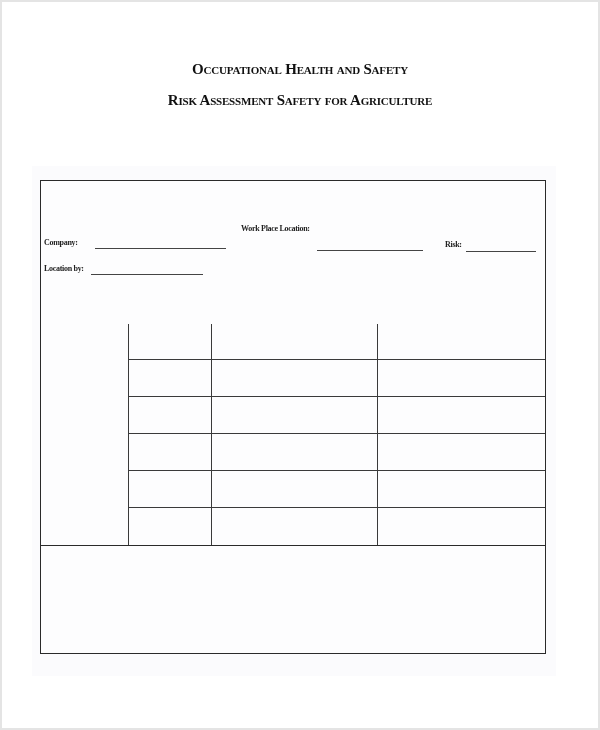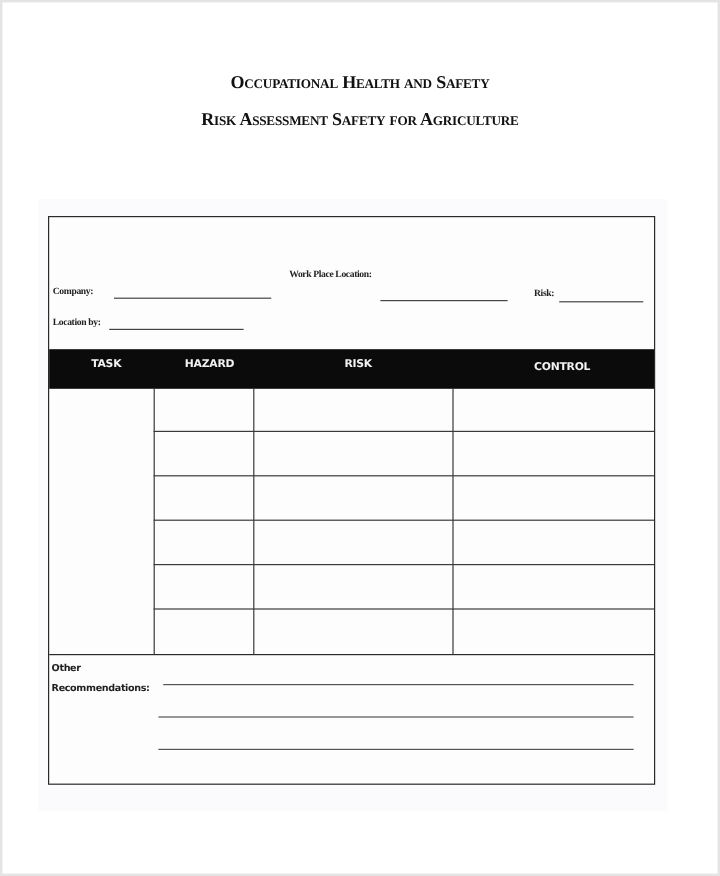--- a/index.html
+++ b/index.html
@@ -82,26 +82,20 @@
     <span class="field-label" style="left:200px; top:1px;">Work Place Location:</span>
     <div class="field-line" style="left:276px; width:106px; top:27px;"></div>
 
     <span class="field-label" style="left:404px; top:17px;">Risk:</span>
     <div class="field-line" style="left:425px; width:70px; top:28px;"></div>
 
     <span class="field-label" style="left:3px; top:41px;">Location by:</span>
     <div class="field-line" style="left:50px; width:112px; top:51px;"></div>
   </div>
 
-  <div class="bar bar-cols">
-    <span class="col-head" style="left:35px;">TASK</span>
-    <span class="col-head" style="left:113px;">HAZARD</span>
-    <span class="col-head" style="left:246px;">RISK</span>
-    <span class="col-head" style="left:404px; top:10px;">CONTROL</span>
-  </div>
 
   <div class="grid">
     <div class="cell" style="left:0; top:0; width:87px; height:221px;"></div>
 
     <div class="vline" style="left:87px;"></div>
     <div class="vline" style="left:170px;"></div>
     <div class="vline" style="left:336px;"></div>
 
     <div class="hline" style="left:87px; right:0; top:35px;"></div>
     <div class="hline" style="left:87px; right:0; top:72px;"></div>
@@ -129,21 +123,13 @@
     <div class="cell" style="left:172px; top:148px; width:163px; height:35px;"></div>
     <div class="cell" style="left:338px; top:148px; width:165px; height:35px;"></div>
 
     <div class="cell" style="left:89px; top:185px; width:80px; height:35px;"></div>
     <div class="cell" style="left:172px; top:185px; width:163px; height:35px;"></div>
     <div class="cell" style="left:338px; top:185px; width:165px; height:35px;"></div>
   </div>
 
   <div class="grid-bottom"></div>
 
-  <div class="reco">
-    <div class="reco-label" style="top:2px;">Other</div>
-    <div class="reco-label" style="top:19px;">Recommendations:</div>
-
-    <div class="reco-line" style="left:95px; width:392px; top:24px;"></div>
-    <div class="reco-line" style="left:91px; width:396px; top:51px;"></div>
-    <div class="reco-line" style="left:91px; width:396px; top:78px;"></div>
-  </div>
 </div>
 
 </body></html>

